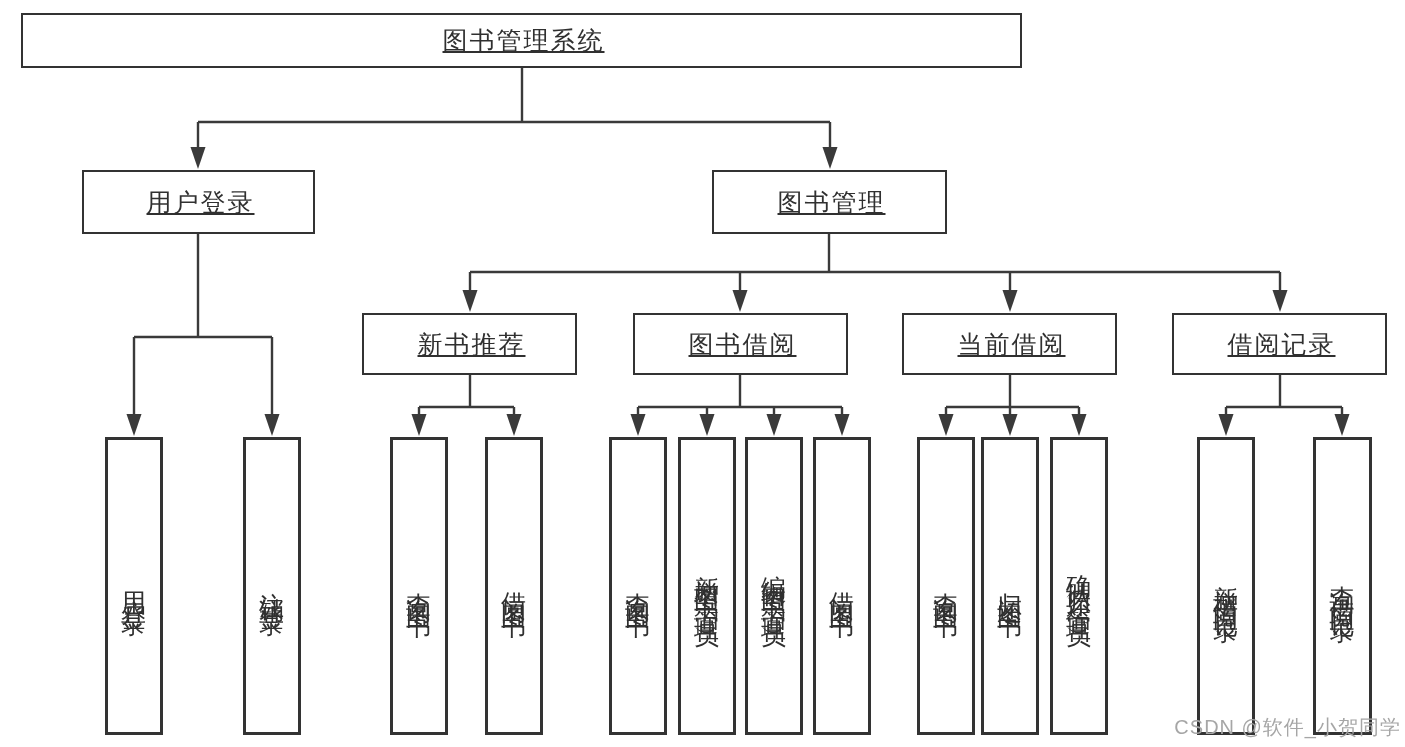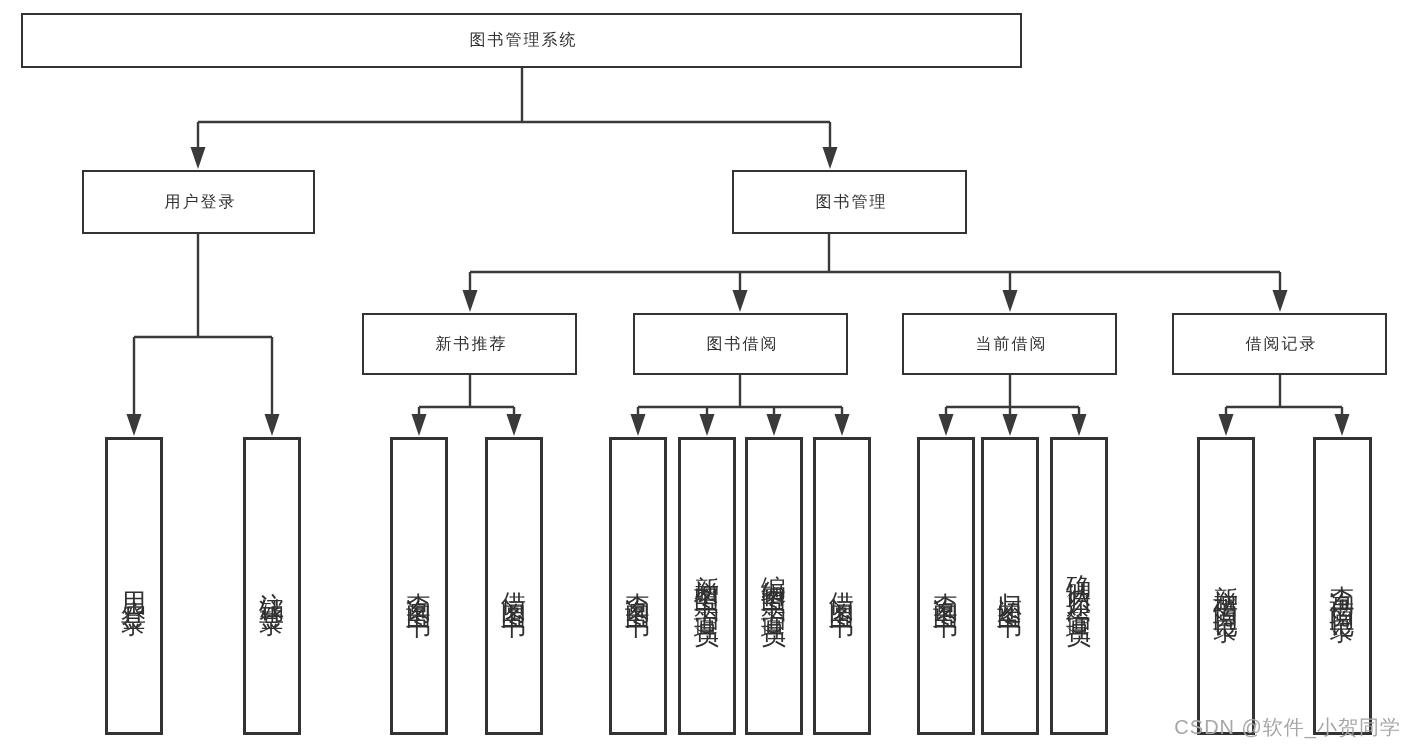--- a/index.html
+++ b/index.html
@@ -36,23 +36,24 @@
     box-sizing: border-box;
     background: #ffffff;
     border: 2px solid #333333;
     color: #303030;
     display: flex;
     align-items: center;
     justify-content: center;
     text-align: center;
   }
   .hbox {
-    font-size: 16px;
+    font-size: 25px;
     letter-spacing: 2px;
     padding-left: 4px; 
+    text-decoration: underline;
   }
   .leaf {
     border-width: 3px;
     writing-mode: vertical-rl;
     font-size: 25px;
     letter-spacing: 7px;
     line-height: 1.2;
   }
   .watermark {
     position: absolute;
@@ -110,21 +111,21 @@
     <g>
       <path d="M1280 375 V407 M1226 407 H1342 M1226 407 V418 M1342 407 V418"></path>
       <polygon points="1226,436 1218.5,414 1233.5,414"></polygon>
       <polygon points="1342,436 1334.5,414 1349.5,414"></polygon>
     </g>
   </svg>
 
   <div class="box hbox" style="left:21px; top:13px; width:1001px; height:55px;">图书管理系统</div>
 
   <div class="box hbox" style="left:82px; top:170px; width:233px; height:64px;">用户登录</div>
-  <div class="box hbox" style="left:712px; top:170px; width:235px; height:64px;margin-left:20px;">图书管理</div>
+  <div class="box hbox" style="left:712px; top:170px; width:235px; height:64px;">图书管理</div>
 
   <div class="box hbox" style="left:633px; top:313px; width:215px; height:62px;">图书借阅</div>
   <div class="box hbox" style="left:362px; top:313px; width:215px; height:62px;">新书推荐</div>
   <div class="box hbox" style="left:902px; top:313px; width:215px; height:62px;">当前借阅</div>
   <div class="box hbox" style="left:1172px; top:313px; width:215px; height:62px;">借阅记录</div>
 
   <div class="box leaf" style="left:105px; top:437px; width:58px; height:298px;">用户登录</div>
   <div class="box leaf" style="left:243px; top:437px; width:58px; height:298px;">注销登录</div>
 
   <div class="box leaf" style="left:390px; top:437px; width:58px; height:298px;">查询图书</div>

